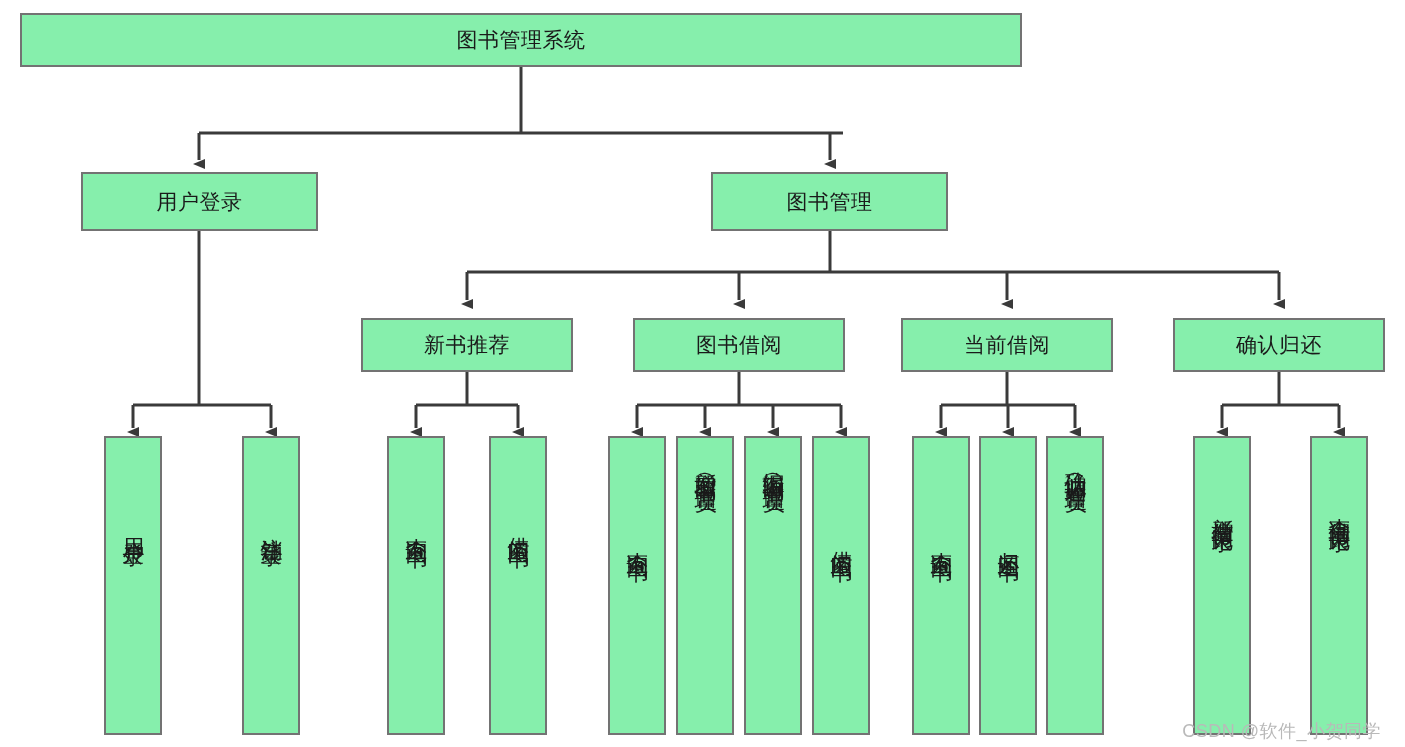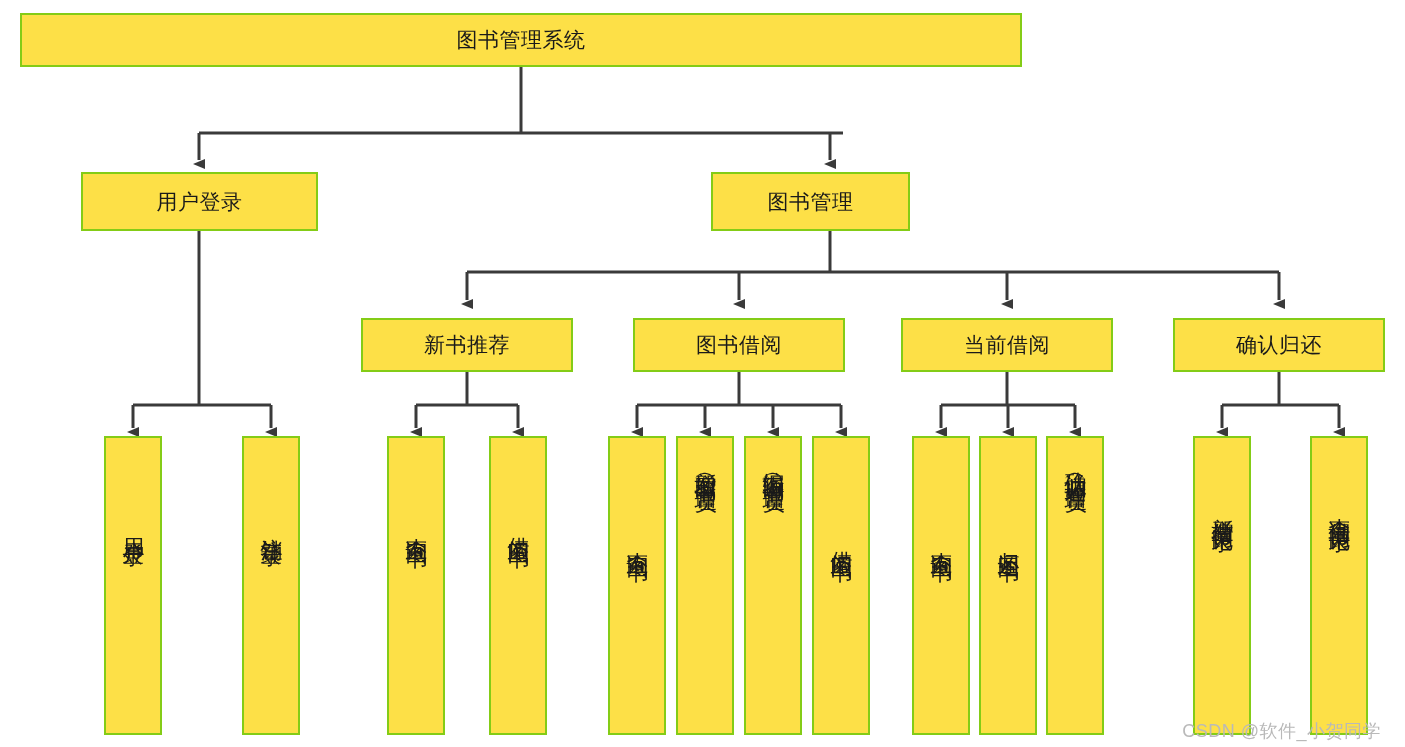--- a/index.html
+++ b/index.html
@@ -23,22 +23,22 @@
     position: absolute;
     left: 0;
     top: 0;
     width: 1405px;
     height: 747px;
     pointer-events: none;
   }
   .node {
     position: absolute;
     box-sizing: border-box;
-    background: #fde047;
-    border: 2px solid #84cc16;
+    background: #86efac;
+    border: 2px solid #737373;
     display: flex;
     align-items: center;
     justify-content: center;
     z-index: 2;
   }
   .node-label {
     color: #1a1a1a;
     letter-spacing: 0.5px;
     white-space: nowrap;
   }
@@ -137,21 +137,21 @@
     </g>
   </svg>
 
   <div class="node horiz" style="left:20px; top:13px; width:1002px; height:54px;">
     <span class="node-label">图书管理系统</span>
   </div>
 
   <div class="node horiz" style="left:81px; top:172px; width:237px; height:59px;">
     <span class="node-label">用户登录</span>
   </div>
-  <div class="node horiz" style="left:711px; top:172px; width:199px; height:59px;">
+  <div class="node horiz" style="left:711px; top:172px; width:237px; height:59px;">
     <span class="node-label">图书管理</span>
   </div>
 
   <div class="node horiz" style="left:361px; top:318px; width:212px; height:54px;">
     <span class="node-label">新书推荐</span>
   </div>
   <div class="node horiz" style="left:901px; top:318px; width:212px; height:54px;">
     <span class="node-label">当前借阅</span>
   </div>
   <div class="node horiz" style="left:633px; top:318px; width:212px; height:54px;">

